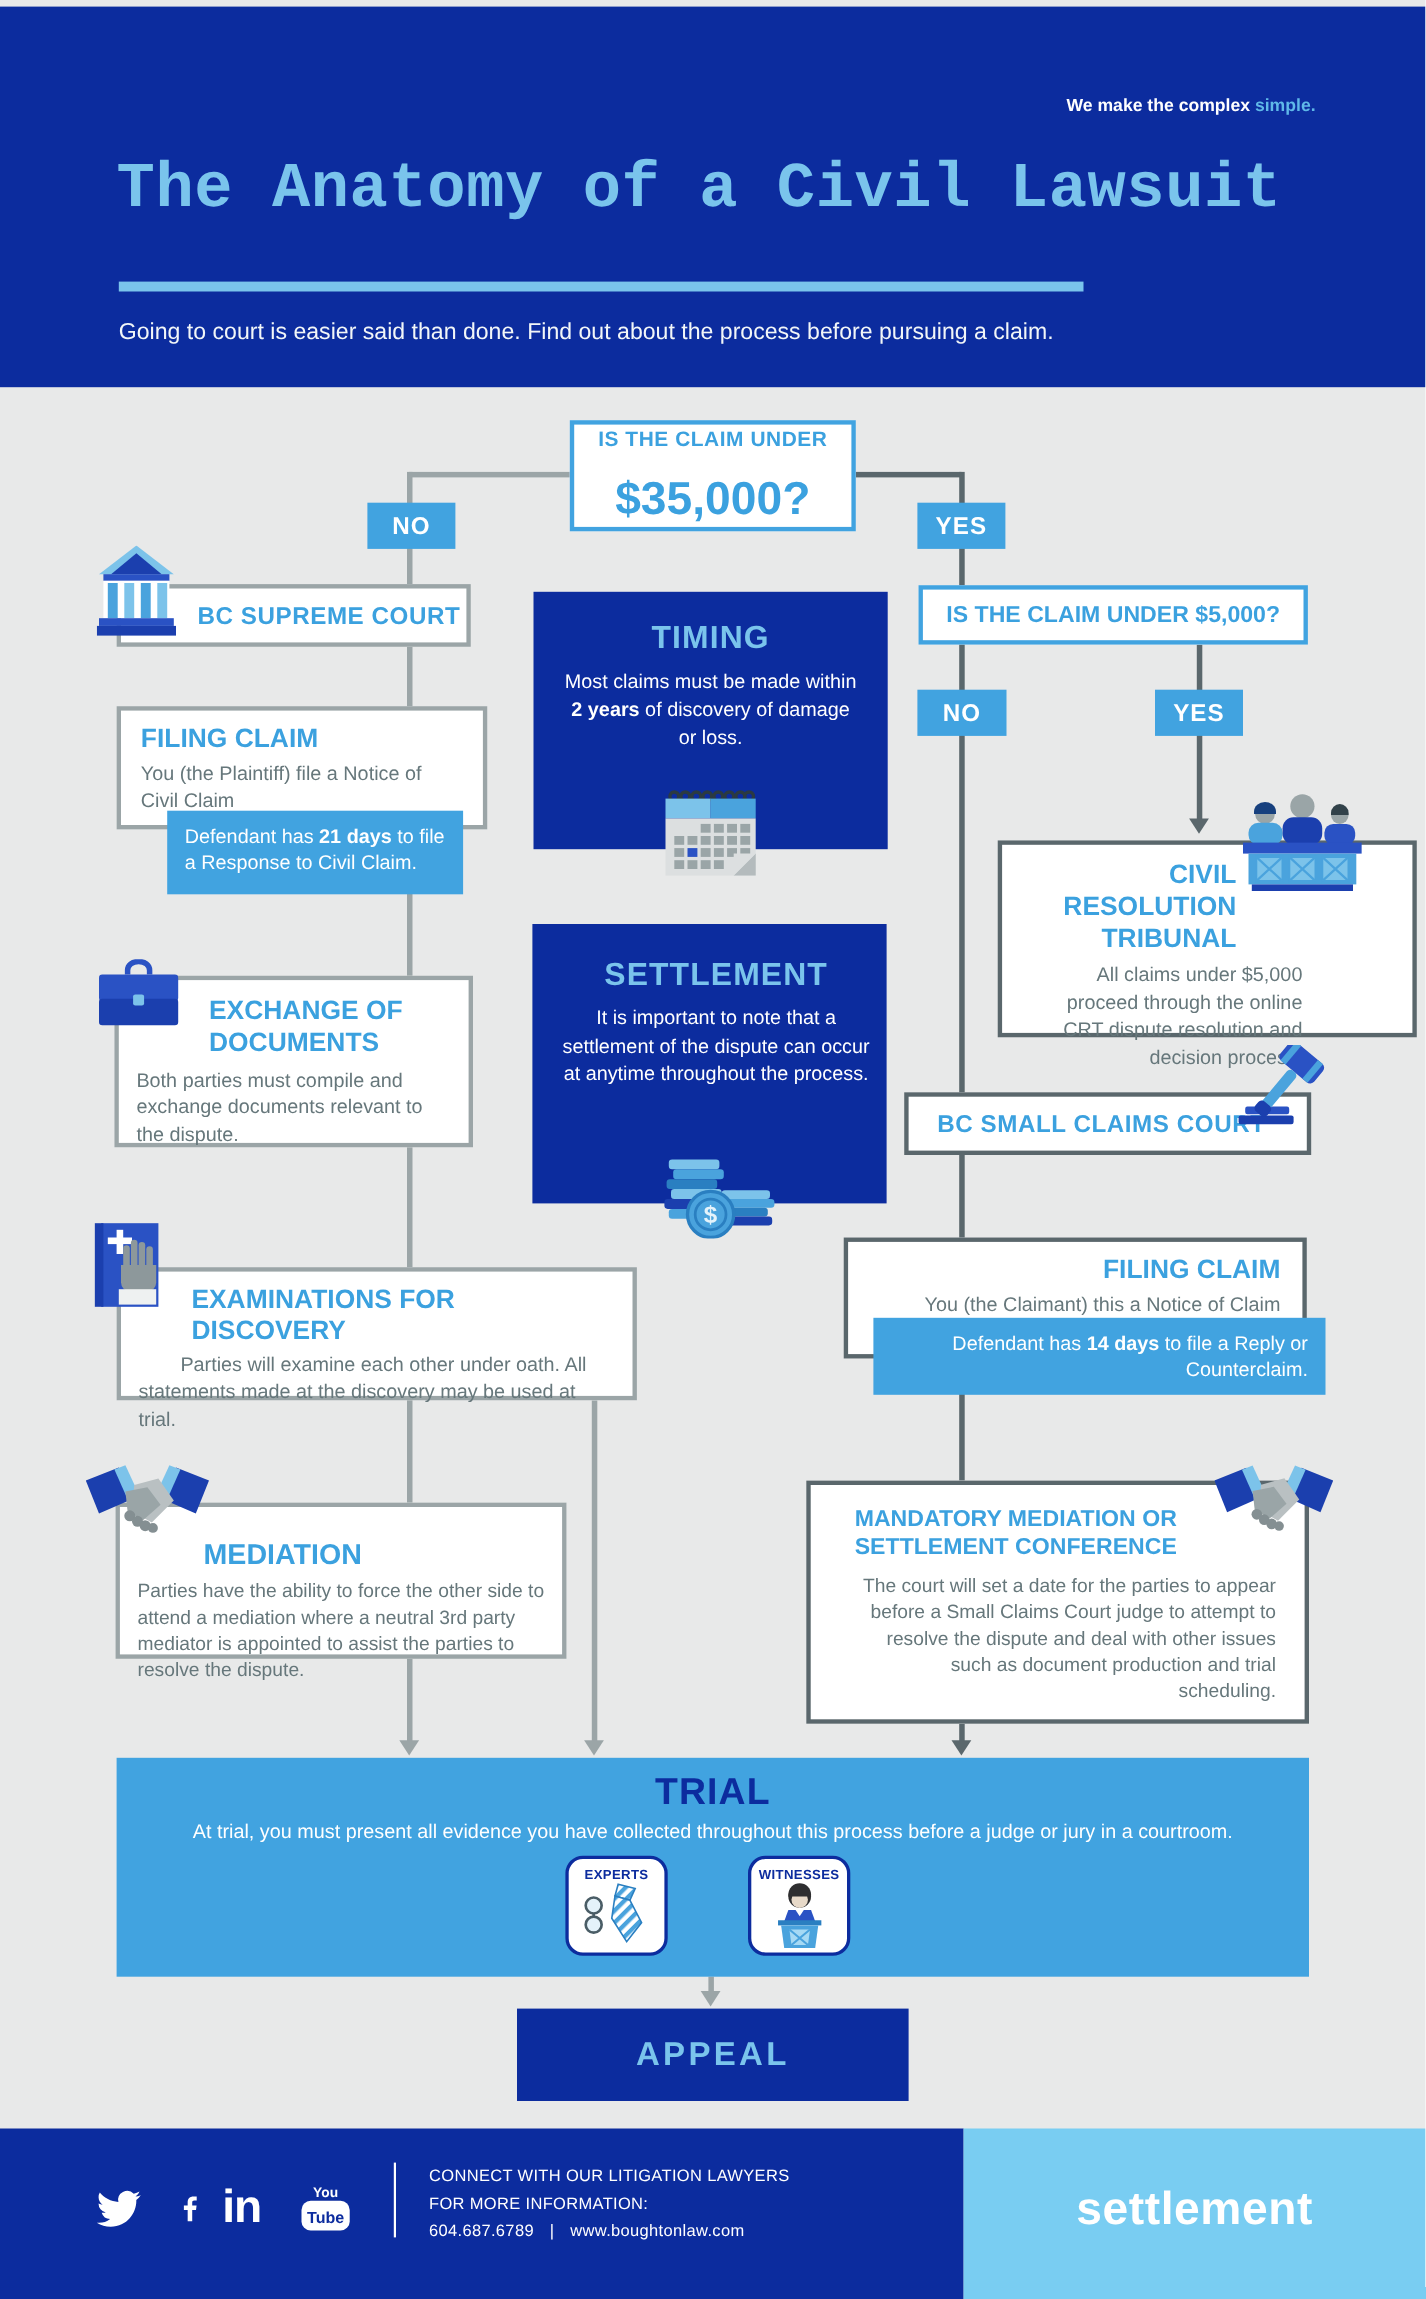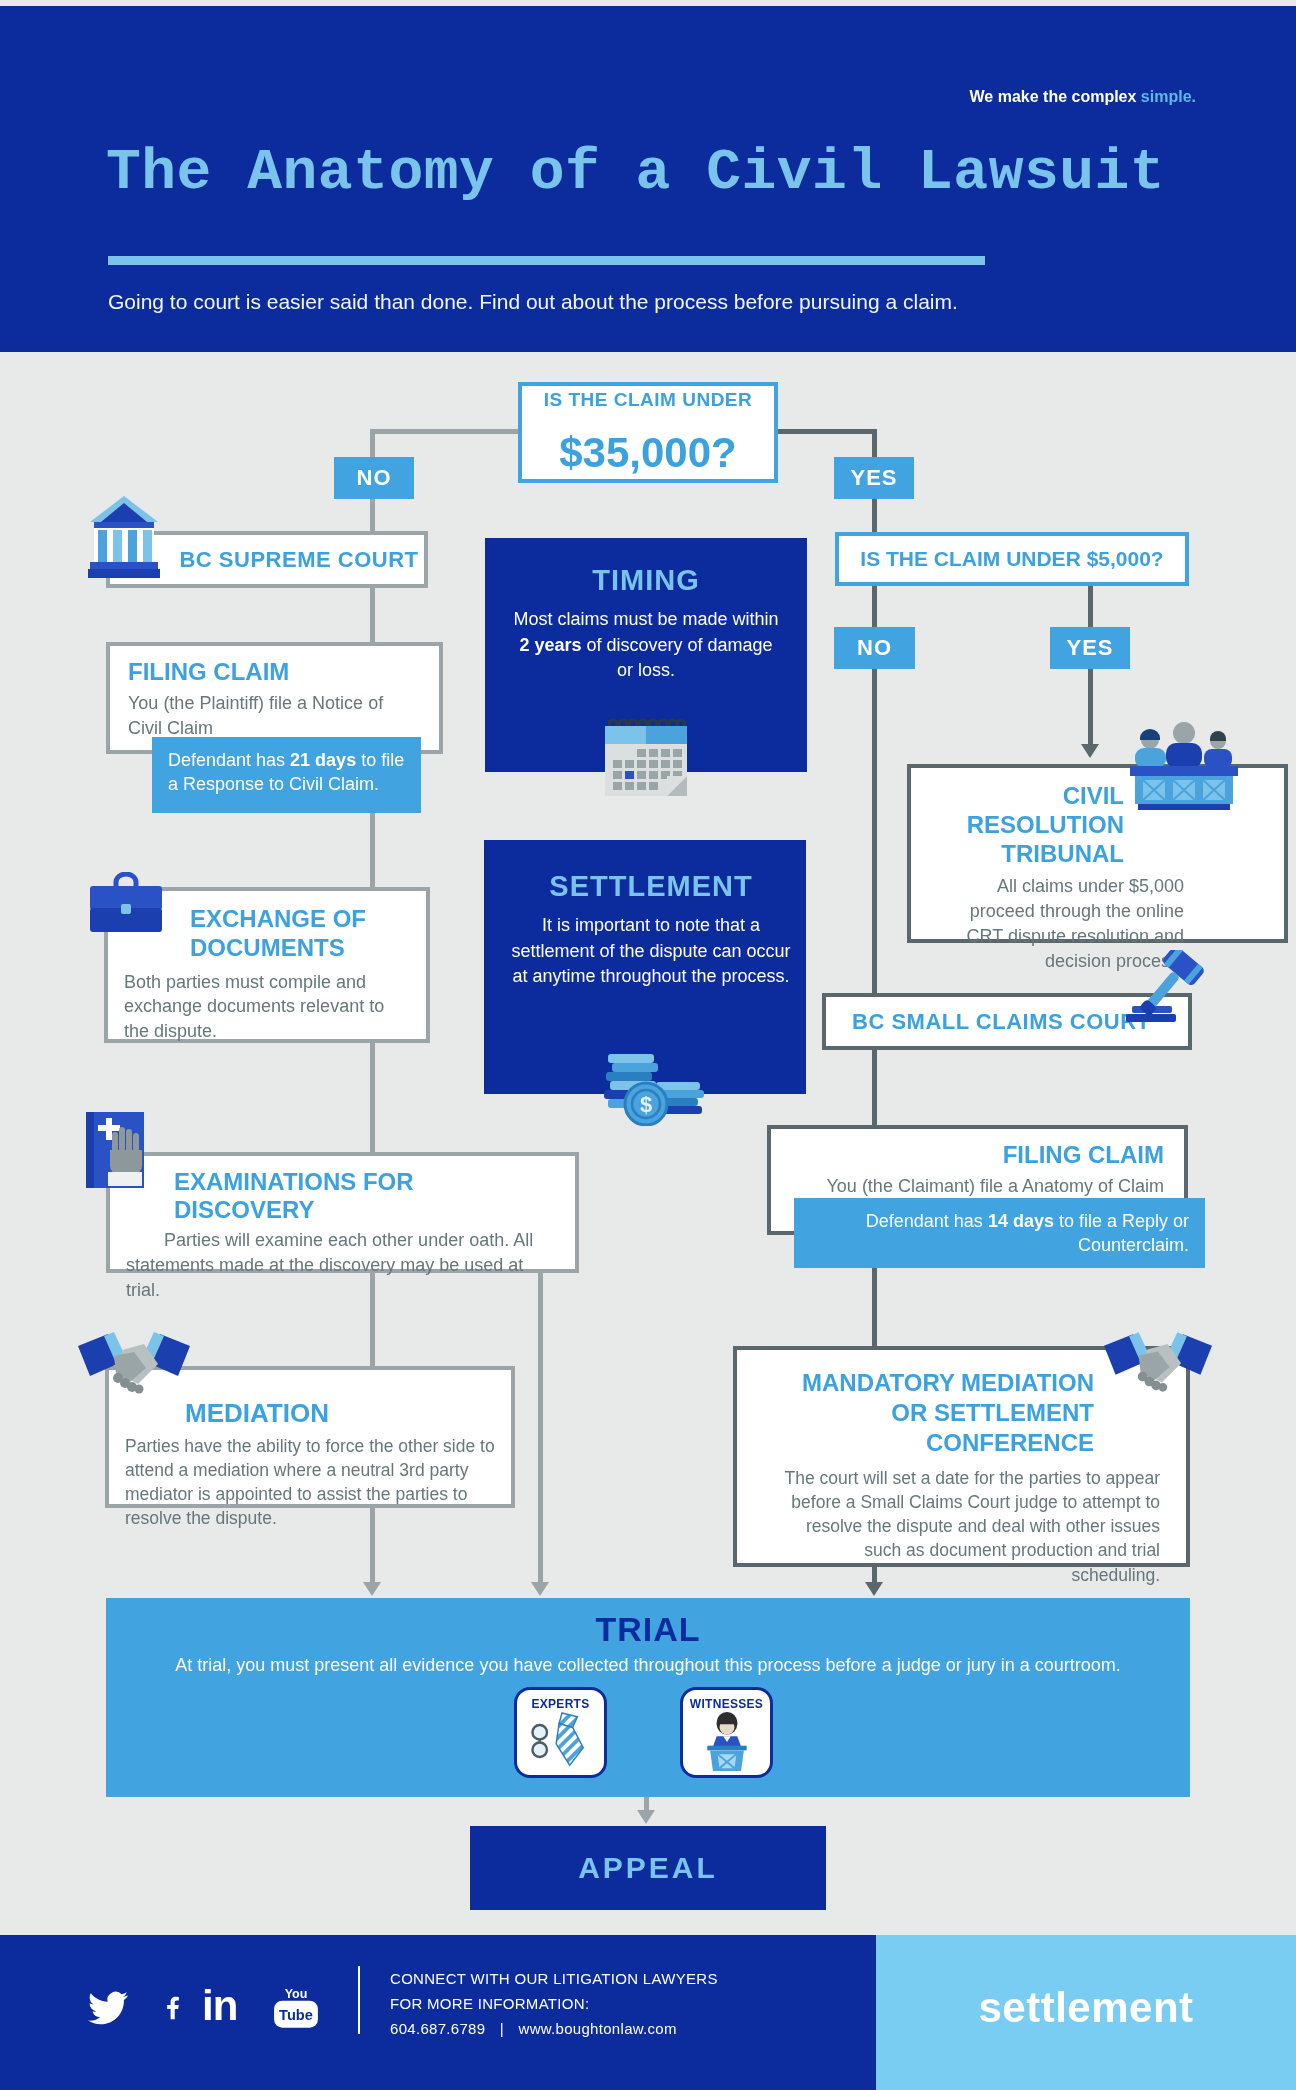--- a/index.html
+++ b/index.html
@@ -194,21 +194,21 @@
       <rect x="28" y="2" width="40" height="22" rx="5" fill="#2a52c4"></rect>
       <rect x="32" y="2" width="6" height="22" fill="#4aa3dd"></rect>
       <rect x="58" y="2" width="6" height="22" fill="#4aa3dd"></rect>
       <rect x="43" y="24" width="10" height="44" rx="4" fill="#4aa3dd"></rect>
       <rect x="41" y="62" width="14" height="12" rx="4" fill="#1b3fae"></rect>
     </g>
   </svg>
 
   <div class="box b-r" style="left:767px;top:1125px;width:421px;height:110px;padding:12px 20px;text-align:right;">
     <div class="h-blue" style="font-size:24px;">FILING CLAIM</div>
-    <div class="body-txt" style="margin-top:5px;">You (the Claimant) file a Anatomy of Claim</div>
+    <div class="body-txt" style="margin-top:5px;">You (the Claimant) this a Notice of Claim</div>
   </div>
   <div class="note" style="left:794px;top:1198px;width:411px;height:70px;text-align:right;">
     <span>Defendant has </span><b>14 days</b><span> to file a Reply or Counterclaim.</span>
   </div>
 
   <div class="box b-l" style="left:104px;top:887px;width:326px;height:156px;padding:14px 16px;">
     <div class="h-blue" style="font-size:24px;line-height:1.2;padding-left:66px;">EXCHANGE OF DOCUMENTS</div>
     <div class="body-txt" style="margin-top:7px;">Both parties must compile and exchange documents relevant to the dispute.</div>
   </div>
   <svg class="icon" style="left:88px;top:872px;" width="76" height="62" viewBox="0 0 76 62">
@@ -270,21 +270,21 @@
     <polygon points="36,26 56,22 68,38 52,52 38,44" fill="#9aa5a7"></polygon>
     <g fill="#848f92">
       <circle cx="40" cy="48" r="5"></circle>
         <circle cx="47" cy="53" r="5"></circle>
         <circle cx="54" cy="57" r="5"></circle>
         <circle cx="61" cy="59" r="4.5"></circle>
     </g>
   </svg>
 
   <div class="box b-r" style="left:733px;top:1346px;width:457px;height:221px;padding:18px 0 0 0;">
-    <div class="h-blue" style="font-size:24px;text-align:right;line-height:1.25;padding:0 92px 0 40px;">MANDATORY MEDIATION OR SETTLEMENT CONFERENCE</div>
+    <div class="h-blue" style="font-size:21px;text-align:left;line-height:1.25;padding:0 92px 0 40px;">MANDATORY MEDIATION OR SETTLEMENT CONFERENCE</div>
     <div class="body-txt" style="text-align:right;padding:8px 26px 0 46px;font-size:17.5px;">The court will set a date for the parties to appear before a Small Claims Court judge to attempt to resolve the dispute and deal with other issues such as document production and trial scheduling.</div>
   </div>
   <svg class="icon" style="left:1104px;top:1330px;" width="108" height="76" viewBox="0 0 112 78">
     <polygon points="0,16 30,4 44,32 12,46" fill="#1b3fae"></polygon>
     <polygon points="26,6 36,2 48,28 38,33" fill="#7cc3ea"></polygon>
     <polygon points="112,16 82,4 68,32 100,46" fill="#1b3fae"></polygon>
     <polygon points="86,6 76,2 64,28 74,33" fill="#7cc3ea"></polygon>
     <polygon points="44,20 66,14 80,34 60,54 42,44" fill="#b9c0c2"></polygon>
     <polygon points="36,26 56,22 68,38 52,52 38,44" fill="#9aa5a7"></polygon>
     <g fill="#848f92">

